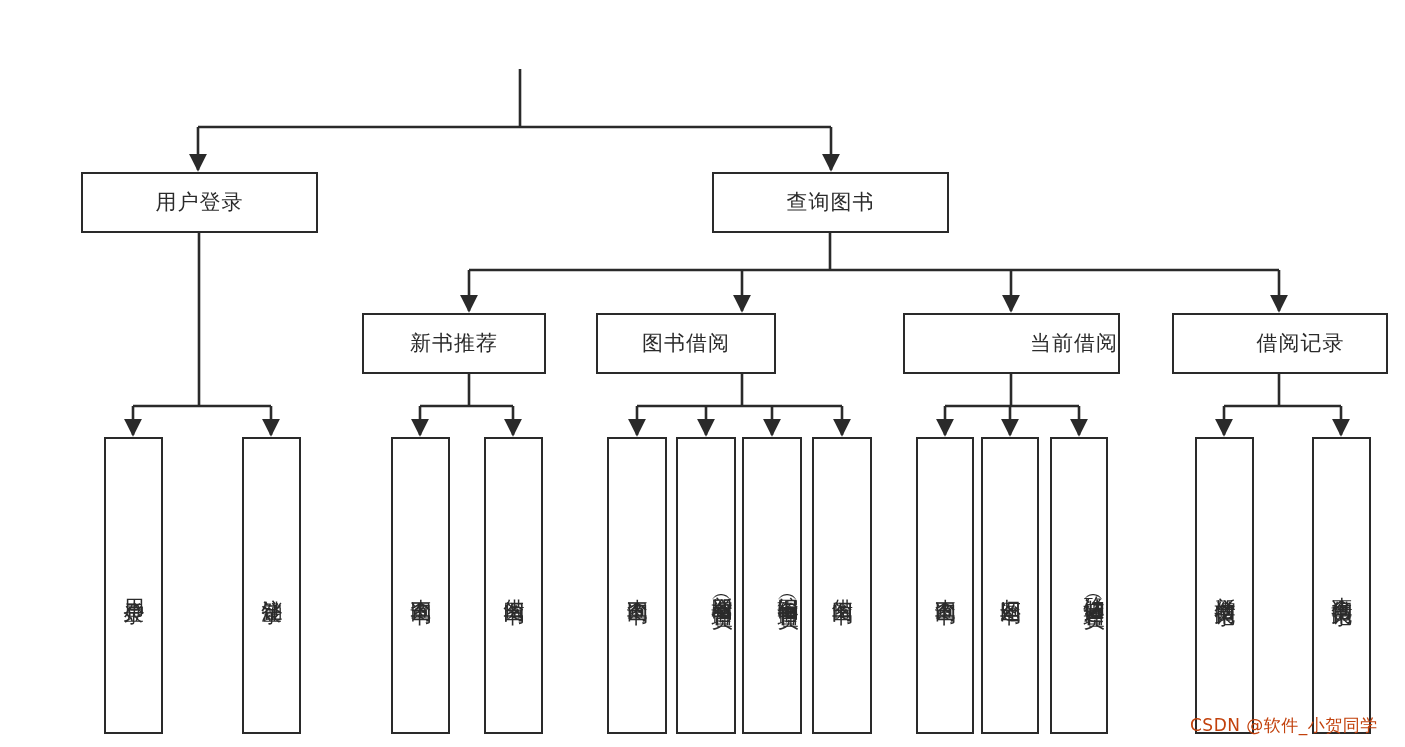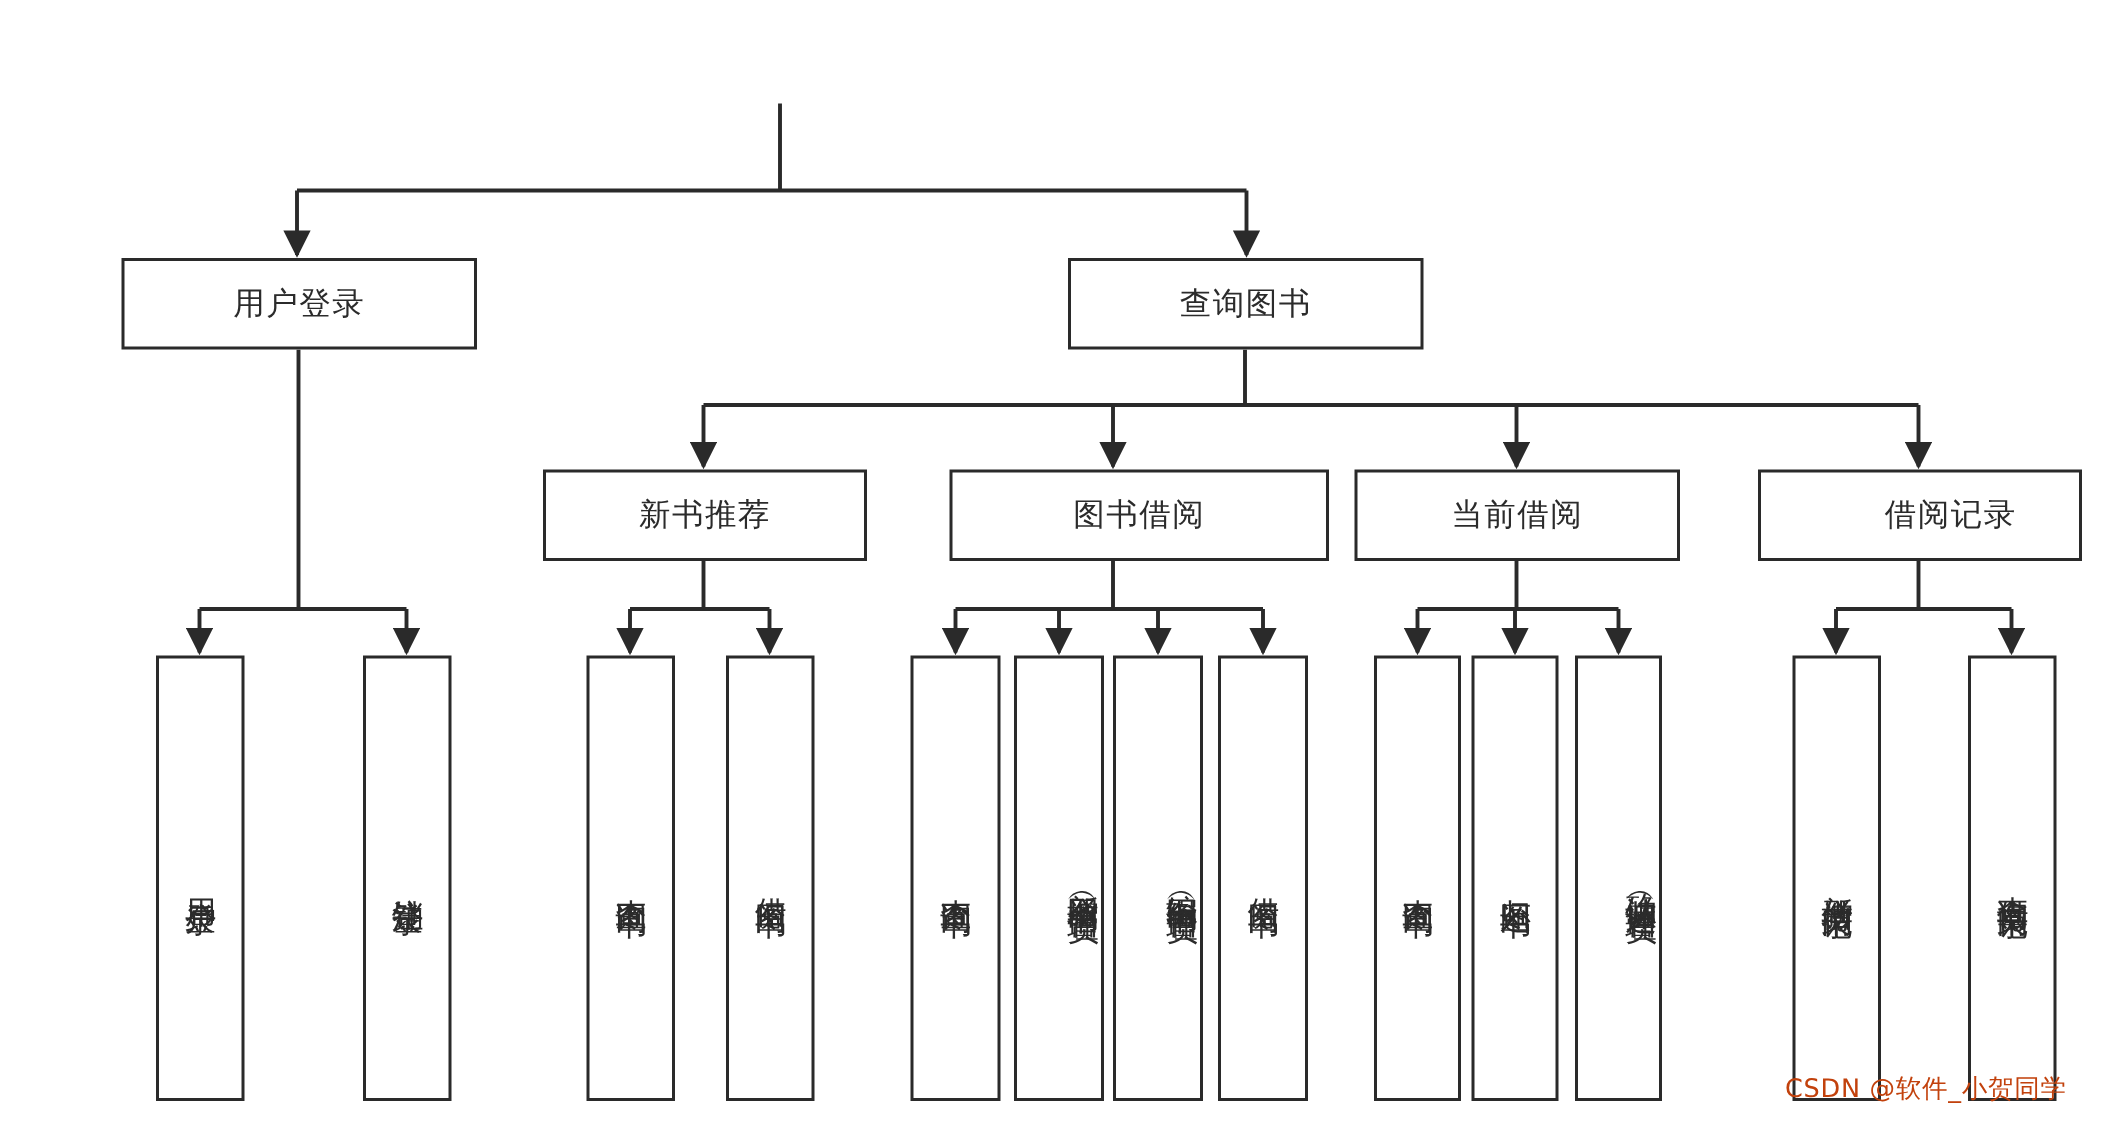--- a/index.html
+++ b/index.html
@@ -126,27 +126,27 @@
   </svg>
 
 
   <div class="node horiz" style="left:81px; top:172px; width:237px; height:61px;">
     <span class="label">用户登录</span>
   </div>
   <div class="node horiz" style="left:712px; top:172px; width:237px; height:61px;">
     <span class="label">查询图书</span>
   </div>
 
-  <div class="node horiz" style="left:362px; top:313px; width:216px; height:61px;">
+  <div class="node horiz" style="left:362px; top:313px; width:184px; height:61px;">
     <span class="label">新书推荐</span>
   </div>
-  <div class="node horiz" style="left:633px; top:313px; width:253px; height:61px;">
+  <div class="node horiz" style="left:596px; top:313px; width:180px; height:61px;">
     <span class="label">图书借阅</span>
   </div>
-  <div class="node horiz" style="left:903px; top:313px; width:217px; height:61px;">
+  <div class="node horiz" style="left:903px; top:313px; width:217px; height:61px;justify-content:flex-end;">
     <span class="label">当前借阅</span>
   </div>
   <div class="node horiz" style="left:1172px; top:313px; width:216px; height:61px;padding-left:41px;">
     <span class="label">借阅记录</span>
   </div>
 
   <div class="node vert centered" style="left:104px; top:437px; width:59px; height:297px;">
     <span class="label">用户登录</span>
   </div>
   <div class="node vert centered" style="left:242px; top:437px; width:59px; height:297px;">

